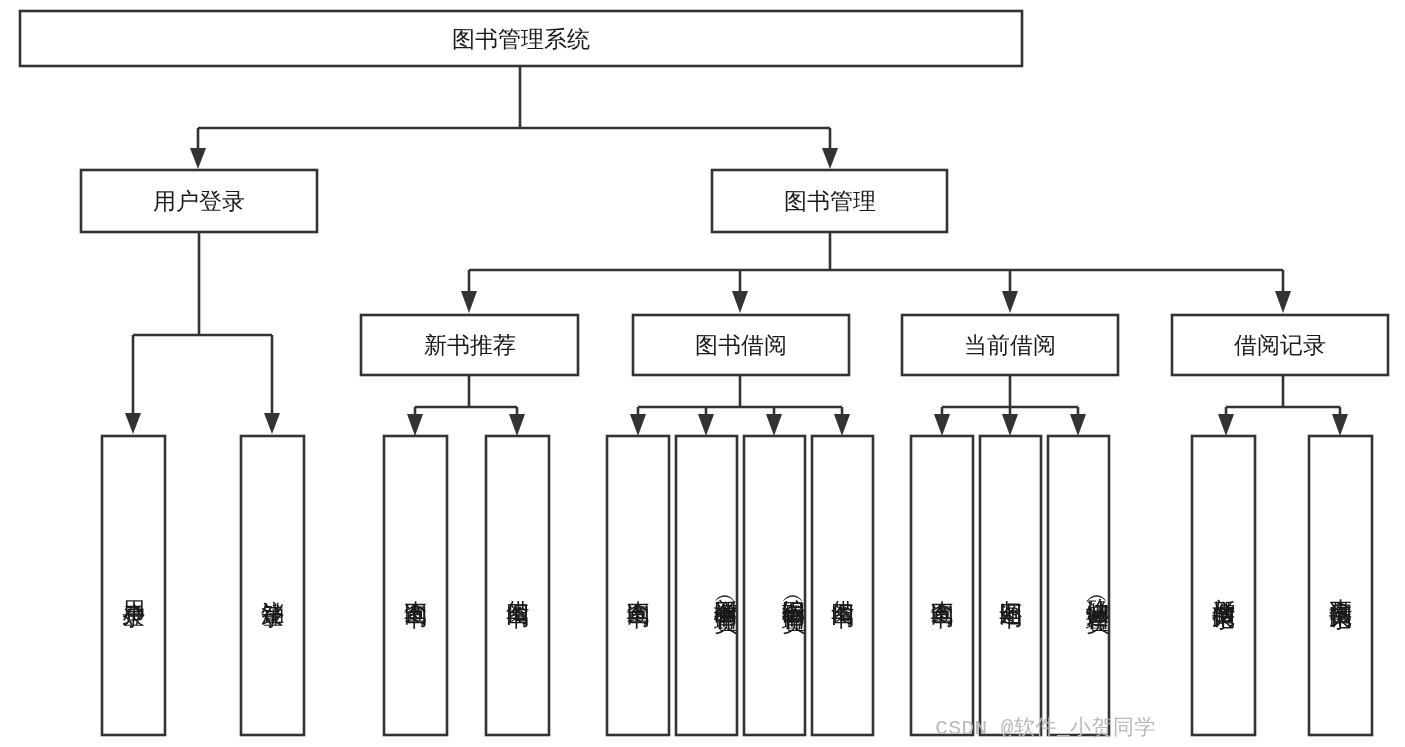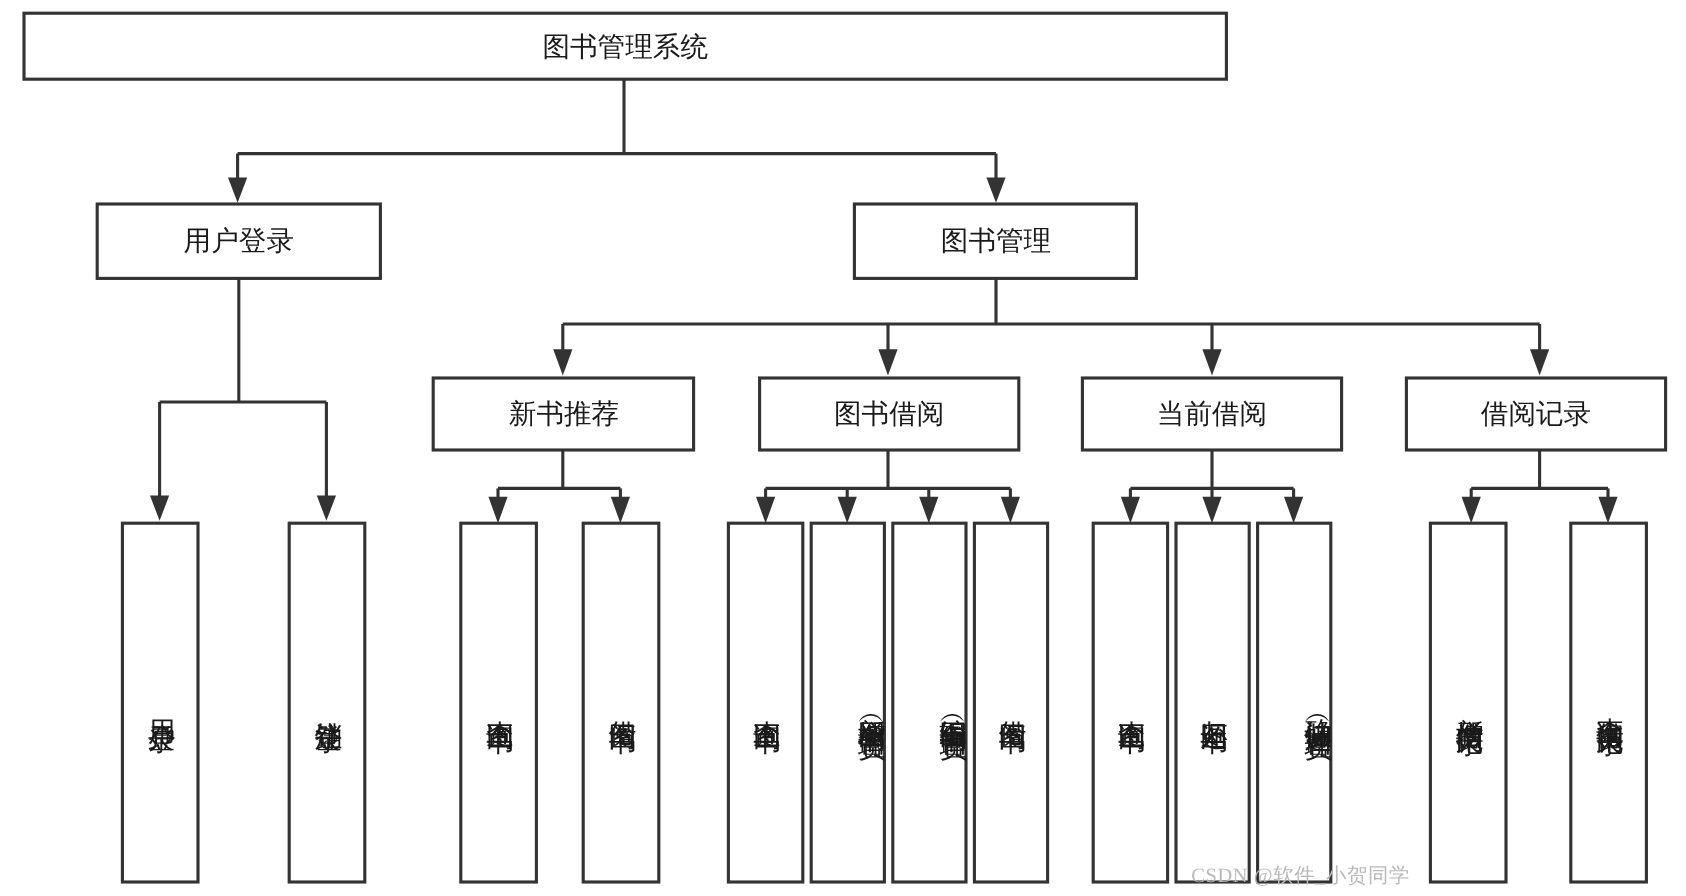--- a/index.html
+++ b/index.html
@@ -11,21 +11,20 @@
     width: 1405px;
     height: 747px;
     font-family: "DejaVu Sans", "Liberation Sans", sans-serif;
     overflow: hidden;
   }
   #diagram-root {
     position: relative;
     width: 1164px;
     height: 747px;
     background: #ffffff;
-    padding-left: 19px;
   }
   svg#flowchart {
     position: absolute;
     left: 0;
     top: 0;
     width: 1405px;
     height: 747px;
     display: block;
   }
   .node-box {
@@ -61,22 +60,22 @@
     letter-spacing: 2px;
     white-space: nowrap;
     text-align: center;
     pointer-events: none;
   }
   .watermark {
     position: absolute;
     right: 8px;
     bottom: 6px;
     color: #b9b9b9;
-    font-family: Liberation Serif, serif;
-    font-size: 17px;
+    font-family: Liberation Mono, monospace;
+    font-size: 21px;
     letter-spacing: 0.5px;
     white-space: nowrap;
   }
 </style>
 </head>
 <body>
 
 <div id="diagram-root">
 
   <svg id="flowchart" viewBox="0 0 1405 747">

